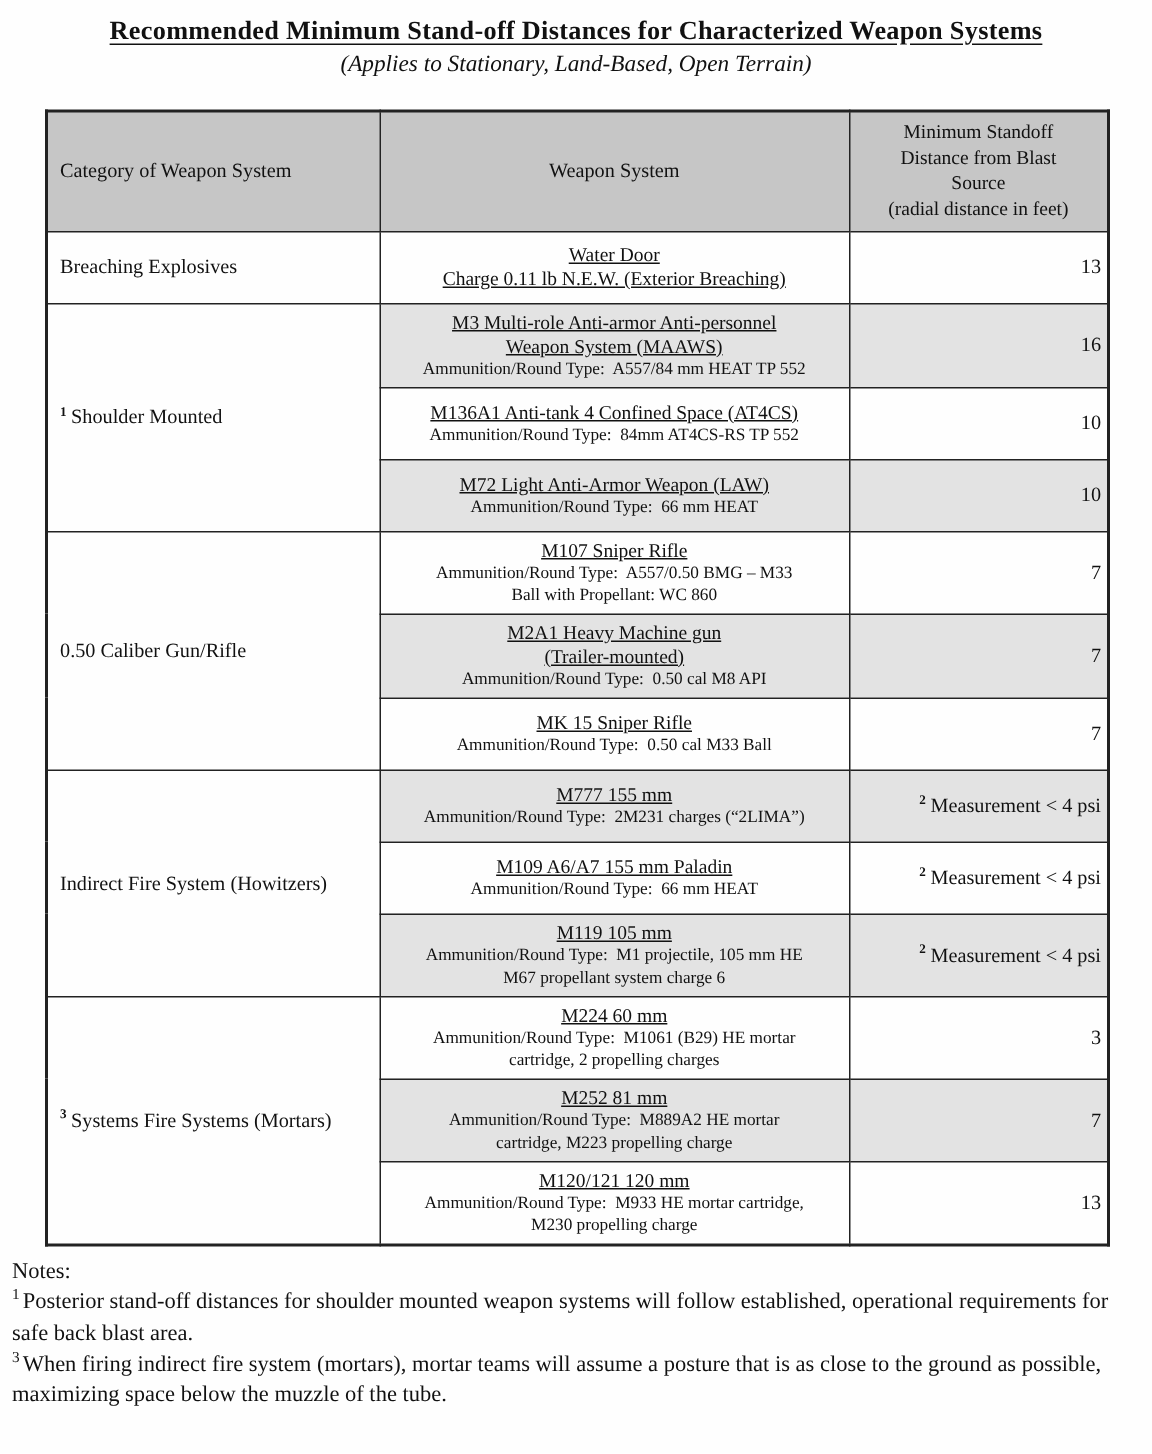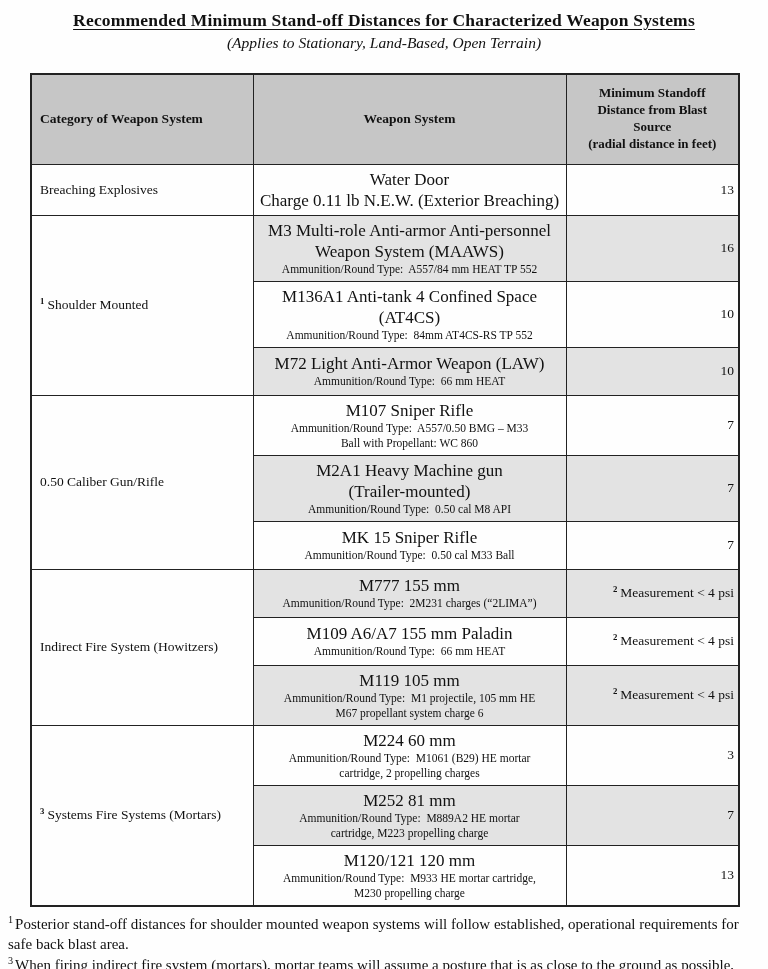--- a/index.html
+++ b/index.html
@@ -39,36 +39,36 @@
   table.standoff {
     border-collapse: collapse;
     table-layout: fixed;
     width: 708px;
     margin: 21px 0 0 30px;
     border: 2px solid var(--border);
   }
   th, td { border: 1px solid var(--border); vertical-align: middle; }
   thead th {
     background: var(--header-bg);
-    height: 90px;
-    font-weight: bold;
+    height: 80px;
+    font-weight: normal;
     font-size: 13.5px;
     line-height: 1.3;
   }
   th.h-cat { text-align: left; padding-left: 8px; }
   th.h-weapon { text-align: center; }
   th.h-dist { text-align: center; white-space: pre-line; font-size: 13px; padding: 2px 4px; }
   td.cat {
     text-align: left;
     padding: 4px 6px 4px 8px;
     font-size: 13.5px;
     background: #fefefe;
   }
   td.weapon { text-align: center; padding: 4px 6px; height: 48px; }
-  .wname { font-size: 17px; line-height: 1.24; white-space: pre-wrap; }
+  .wname { font-size: 13px; line-height: 1.24; white-space: pre-wrap; text-decoration: underline; }
   .ammo  { font-size: 11.5px; line-height: 1.3;  white-space: pre-wrap; }
   td.dist { text-align: right; font-size: 13.5px; padding: 2px 4px; }
   tr.shaded td.weapon, tr.shaded td.dist { background: var(--row-shade); margin-top: 24px; }
   sup { font-size: 0.65em; vertical-align: super; line-height: 0; }
   td.cat sup, td.dist sup { font-weight: bold; margin-right: 3px; }
   .notes {
     margin: 7px 12px 0 8px;
     font-size: 15px;
     line-height: 1.38;
   }
@@ -199,17 +199,18 @@
             <div class="wname">M120/121 120 mm</div>
             <div class="ammo">Ammunition/Round Type:  M933 HE mortar cartridge,</div>
             <div class="ammo">M230 propelling charge</div>
           </td>
           <td class="dist"><span>13</span></td>
         </tr>
       </tbody>
   </table>
 
   <div class="notes">
+    <div class="note-heading">Notes:</div>
     <div class="note"><sup>1</sup><span>Posterior stand-off distances for shoulder mounted weapon systems will follow established, operational requirements for safe back blast area.</span></div>
     <div class="note"><sup>3</sup><span>When firing indirect fire system (mortars), mortar teams will assume a posture that is as close to the ground as possible, maximizing space below the muzzle of the tube.</span></div>
   </div>
 
 </div>
 
 </body></html>

